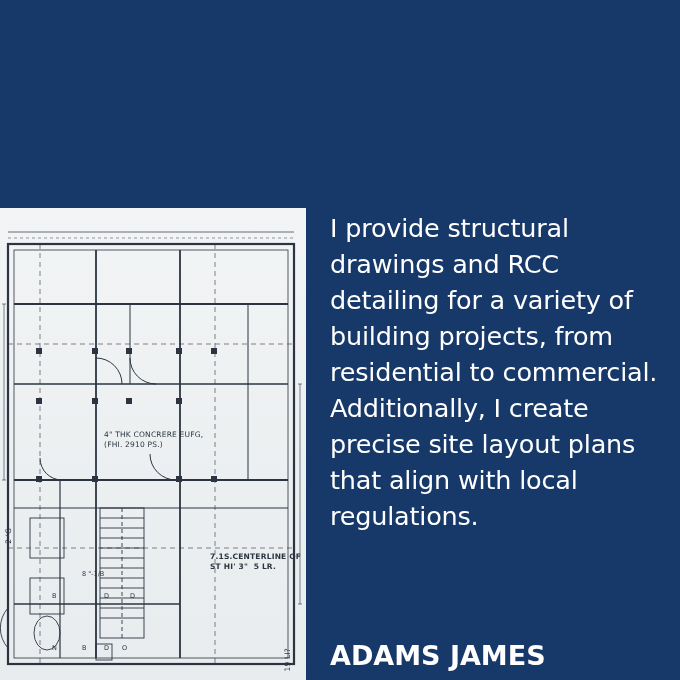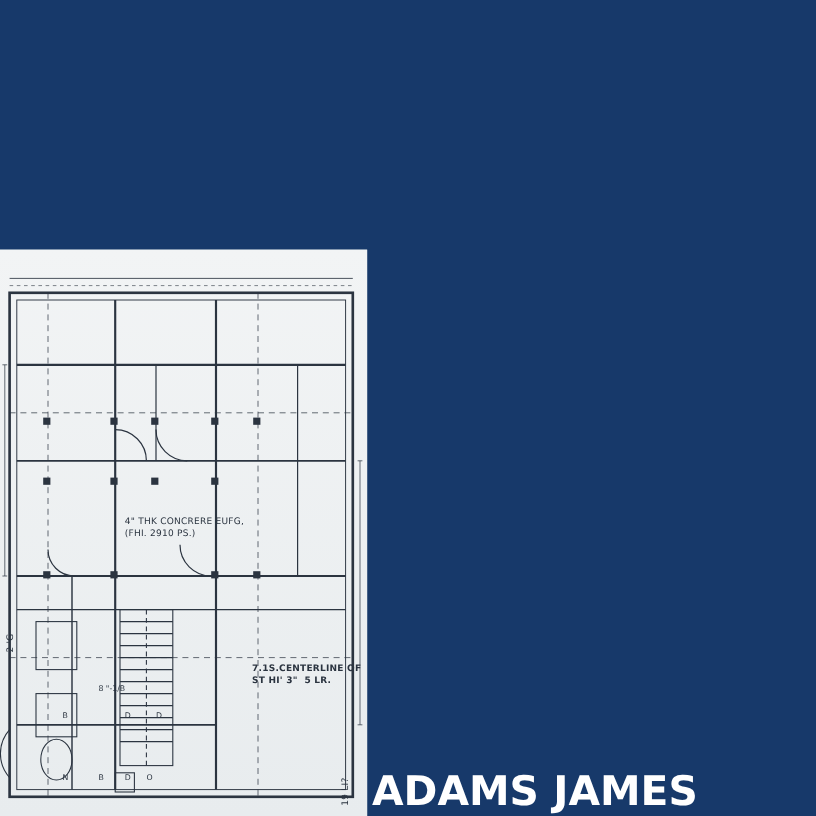--- a/index.html
+++ b/index.html
@@ -84,26 +84,26 @@
     width: 330px;
     color: #ffffff;
     font-family: "DejaVu Sans", "Liberation Sans", sans-serif;
     font-size: 25.5px;
     line-height: 36px;
     font-weight: 400;
     letter-spacing: -0.2px;
   }
   .author {
     position: absolute;
-    left: 310px;
+    left: 330px;
     top: 640px;
     color: #ffffff;
     font-family: "DejaVu Sans", "Liberation Sans", sans-serif;
     font-weight: 900;
-    font-size: 34px;
+    font-size: 27px;
     letter-spacing: 0px;
     text-transform: uppercase;
     white-space: nowrap;
   }
 </style>
 </head>
 <body>
 
 <div class="poster">
 
@@ -205,16 +205,17 @@
     <div class="n-sm" style="left:52px; top:384px;">B</div>
     <div class="n-sm" style="left:104px; top:384px;">D</div>
     <div class="n-sm" style="left:130px; top:384px;">D</div>
     <div class="n-sm" style="left:52px; top:436px;">N</div>
     <div class="n-sm" style="left:82px; top:436px;">B</div>
     <div class="n-sm" style="left:104px; top:436px;">D</div>
     <div class="n-sm" style="left:122px; top:436px;">O</div>
 
   </div>
 
+  <div class="body-copy">I provide structural drawings and RCC detailing for a variety of building projects, from residential to commercial. Additionally, I create precise site layout plans that align with local regulations.</div>
 
   <div class="author">ADAMS JAMES</div>
 
 </div>
 
 </body></html>

